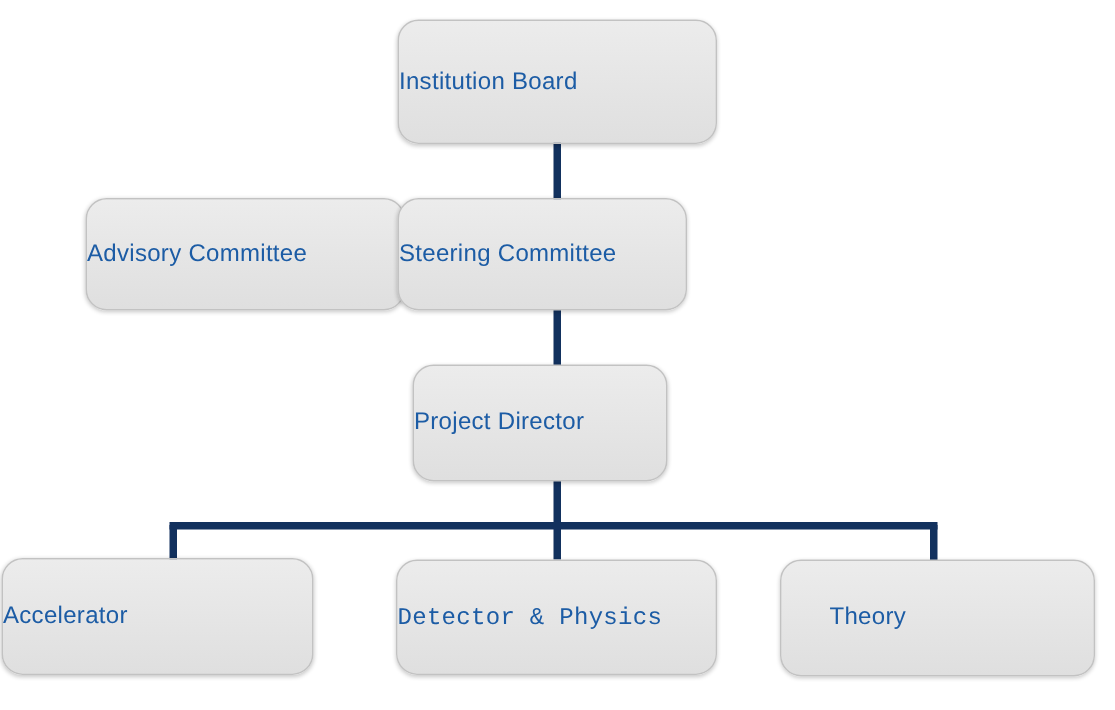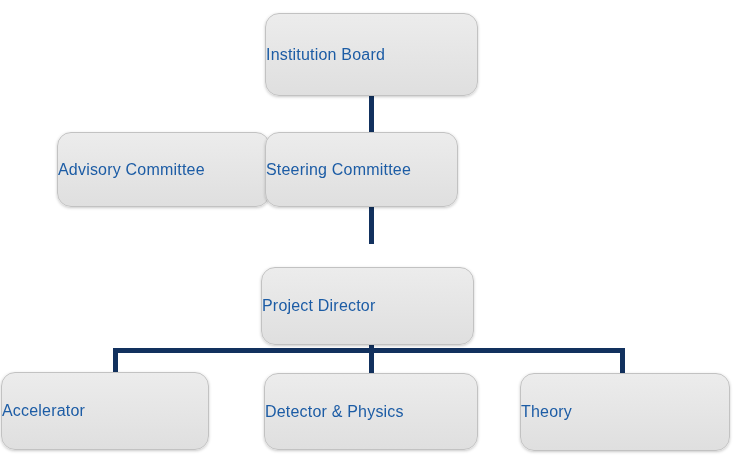--- a/index.html
+++ b/index.html
@@ -35,24 +35,24 @@
     letter-spacing: 0.2px;
   }
   .connector {
     position: absolute;
     background: var(--connector);
   }
   
   .n-institution { left: 265px; top: 13px;  width: 213px; height: 83px; }
   .n-advisory    { left: 11px;  top: 132px; width: 213px; height: 75px; margin-left: 46px; }
   .n-steering    { left: 265px; top: 132px; width: 193px; height: 75px; }
-  .n-director    { left: 261px; top: 243px; width: 213px; height: 78px; margin-top: 24px; }
+  .n-director    { left: 275px; top: 243px; width: 170px; height: 78px; }
   .n-accelerator { left: 1px;  top: 372px; width: 208px; height: 78px; }
-  .n-detector    { left: 264px; top: 373px; width: 214px; height: 77px; }
-  .n-theory      { left: 520px; top: 373px; width: 210px; height: 78px; }
+  .n-detector    { left: 264px; top: 373px; width: 214px; height: 77px; font-family: Liberation Mono, monospace; }
+  .n-theory      { left: 520px; top: 373px; width: 210px; height: 78px; padding-left: 32px; }
   
   .c-board-steering   { left: 369px; top: 95px;  width: 5px;   height: 38px; }
   .c-advisory-steering{ left: 223px; top: 167px; width: 43px;  height: 5px; }
   .c-steering-director{ left: 369px; top: 206px; width: 5px;   height: 38px; }
   .c-director-stem    { left: 369px; top: 320px; width: 5px;   height: 53px; }
   .c-bus              { left: 113px; top: 348px; width: 512px; height: 5px; }
   .c-drop-left        { left: 113px; top: 350px; width: 5px;   height: 23px; }
   .c-drop-right       { left: 620px; top: 350px; width: 5px;   height: 24px; }
 </style>
 </head>

